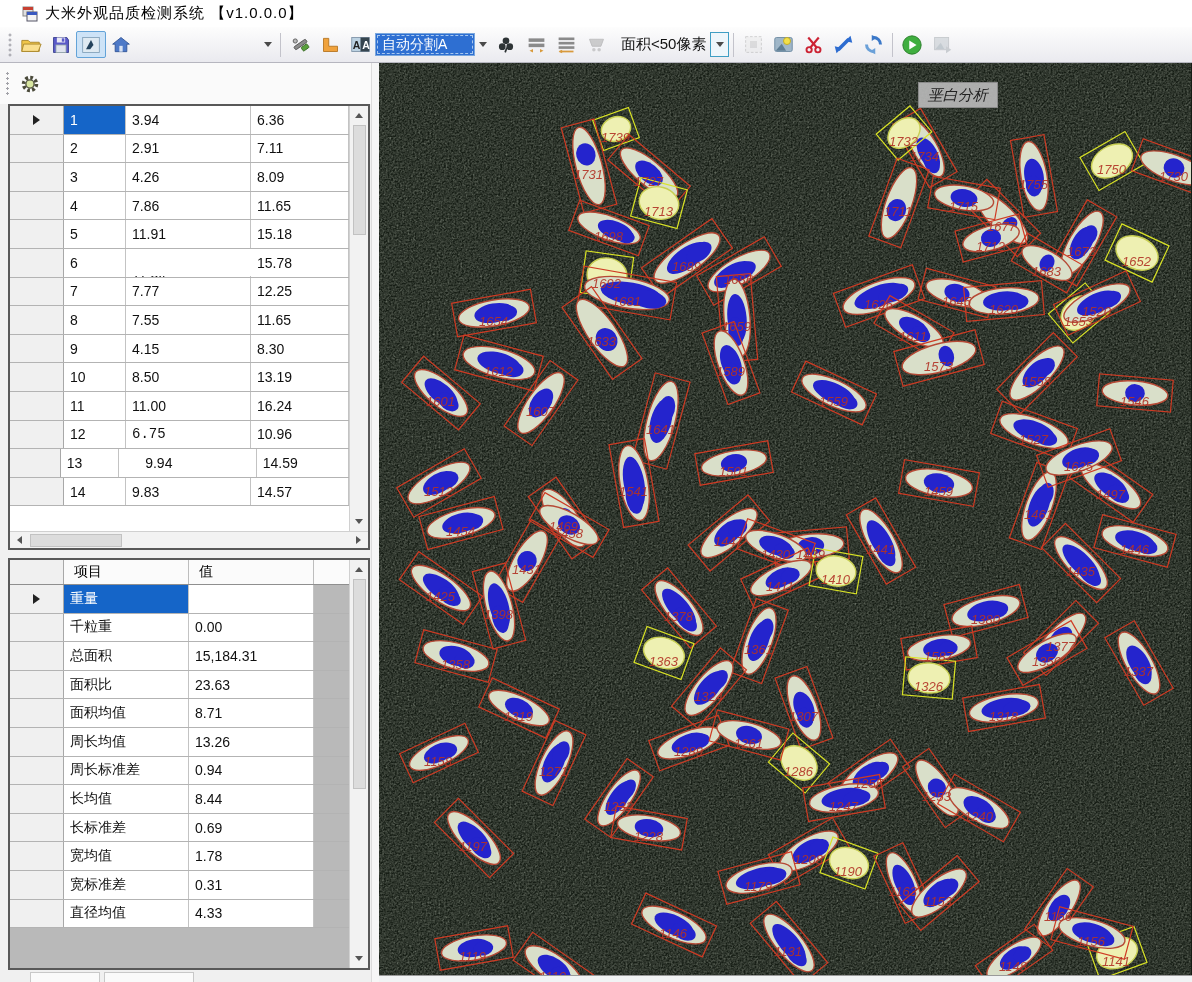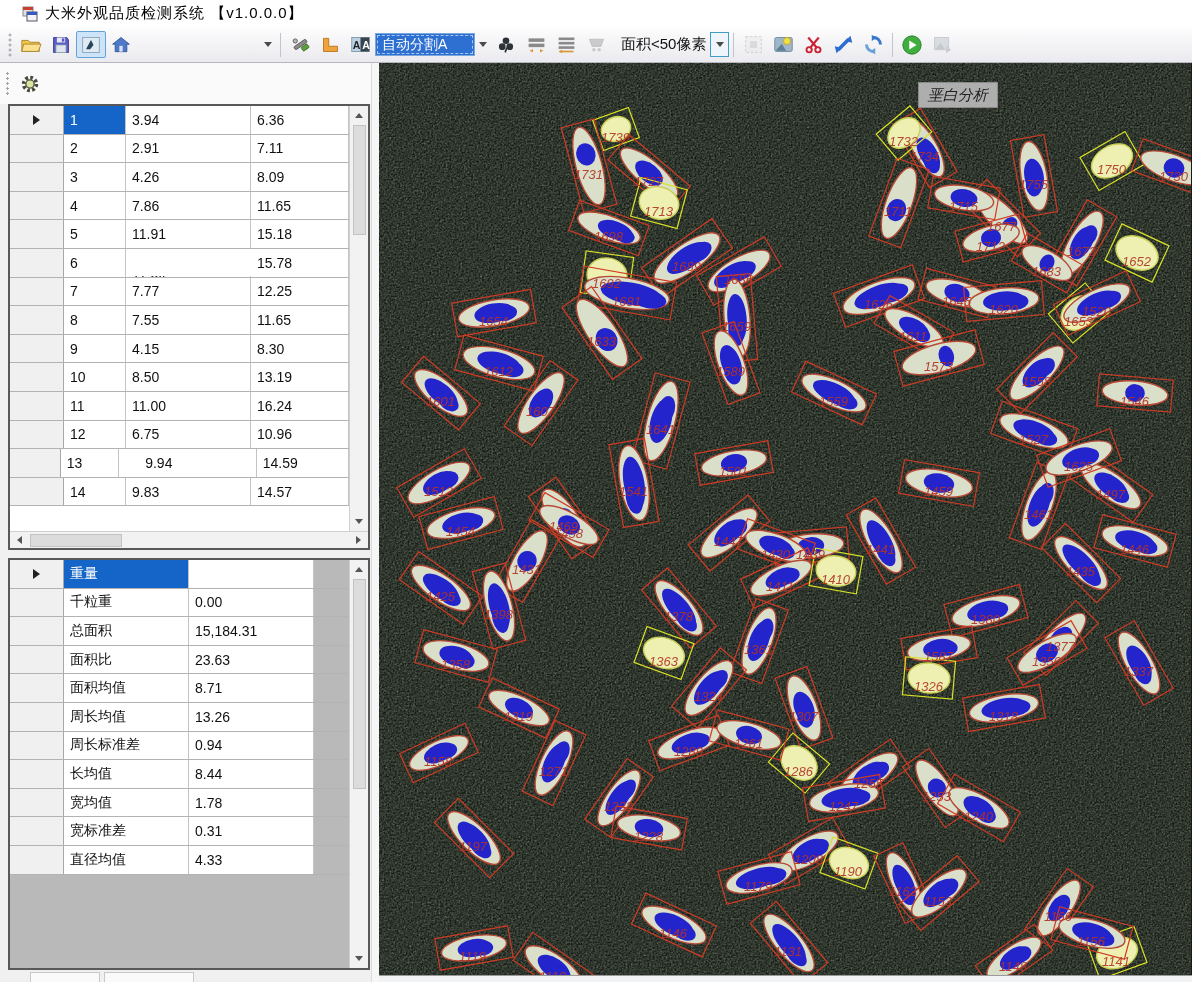--- a/index.html
+++ b/index.html
@@ -334,21 +334,21 @@
             </div>
             <div class="g-row">
               <div class="c-rowhdr" style="width: 54px;"></div>
               <div class="g-cell" style="width: 62px;">11</div>
               <div class="g-cell" style="width: 125px;">11.00</div>
               <div class="g-cell" style="width: 98px;">16.24</div>
             </div>
             <div class="g-row">
               <div class="c-rowhdr" style="width: 54px;"></div>
               <div class="g-cell" style="width: 62px;">12</div>
-              <div class="g-cell" style="width: 125px;">6.75</div>
+              <div class="g-cell" style="width: 125px; font-family: Liberation Mono, monospace;">6.75</div>
               <div class="g-cell" style="width: 98px;">10.96</div>
             </div>
             <div class="g-row">
               <div class="c-rowhdr" style="width: 54px;"></div>
               <div class="g-cell" style="width: 62px;">13</div>
               <div class="g-cell" style="width: 125px; margin-left: 20px;">9.94</div>
               <div class="g-cell" style="width: 98px;">14.59</div>
             </div>
             <div class="g-row">
               <div class="c-rowhdr" style="width: 54px;"></div>
@@ -376,20 +376,25 @@
             <div class="t-right"></div>
           </div>
       </div>
     </div>
 
     <div class="grid-gap"></div>
 
     <div class="grid-box" style="height:412px">
       <div class="grid-flex" style="height:408px">
         <div class="g-main gray" id="grid2" style="height:408px">
+            <div class="g-head">
+              <div class="g-hcell c-rowhdr" style="width: 54px;"></div>
+              <div class="g-hcell" style="width: 125px;">项目</div>
+              <div class="g-hcell" style="width: 125px;">值</div>
+            </div>
             <div class="g-row">
               <div class="c-rowhdr" style="width: 54px;">
                 <div class="row-arrow"></div>
               </div>
               <div class="g-cell sel" style="width: 125px;">重量</div>
               <div class="g-cell" style="width: 125px;"></div>
             </div>
             <div class="g-row">
               <div class="c-rowhdr" style="width: 54px;"></div>
               <div class="g-cell" style="width: 125px;">千粒重</div>
@@ -417,20 +422,25 @@
             </div>
             <div class="g-row">
               <div class="c-rowhdr" style="width: 54px;"></div>
               <div class="g-cell" style="width: 125px;">周长标准差</div>
               <div class="g-cell" style="width: 125px;">0.94</div>
             </div>
             <div class="g-row">
               <div class="c-rowhdr" style="width: 54px;"></div>
               <div class="g-cell" style="width: 125px;">长均值</div>
               <div class="g-cell" style="width: 125px;">8.44</div>
+            </div>
+            <div class="g-row">
+              <div class="c-rowhdr" style="width: 54px;"></div>
+              <div class="g-cell" style="width: 125px;">长标准差</div>
+              <div class="g-cell" style="width: 125px;">0.69</div>
             </div>
             <div class="g-row">
               <div class="c-rowhdr" style="width: 54px;"></div>
               <div class="g-cell" style="width: 125px;">宽均值</div>
               <div class="g-cell" style="width: 125px;">1.78</div>
             </div>
             <div class="g-row">
               <div class="c-rowhdr" style="width: 54px;"></div>
               <div class="g-cell" style="width: 125px;">宽标准差</div>
               <div class="g-cell" style="width: 125px;">0.31</div>

